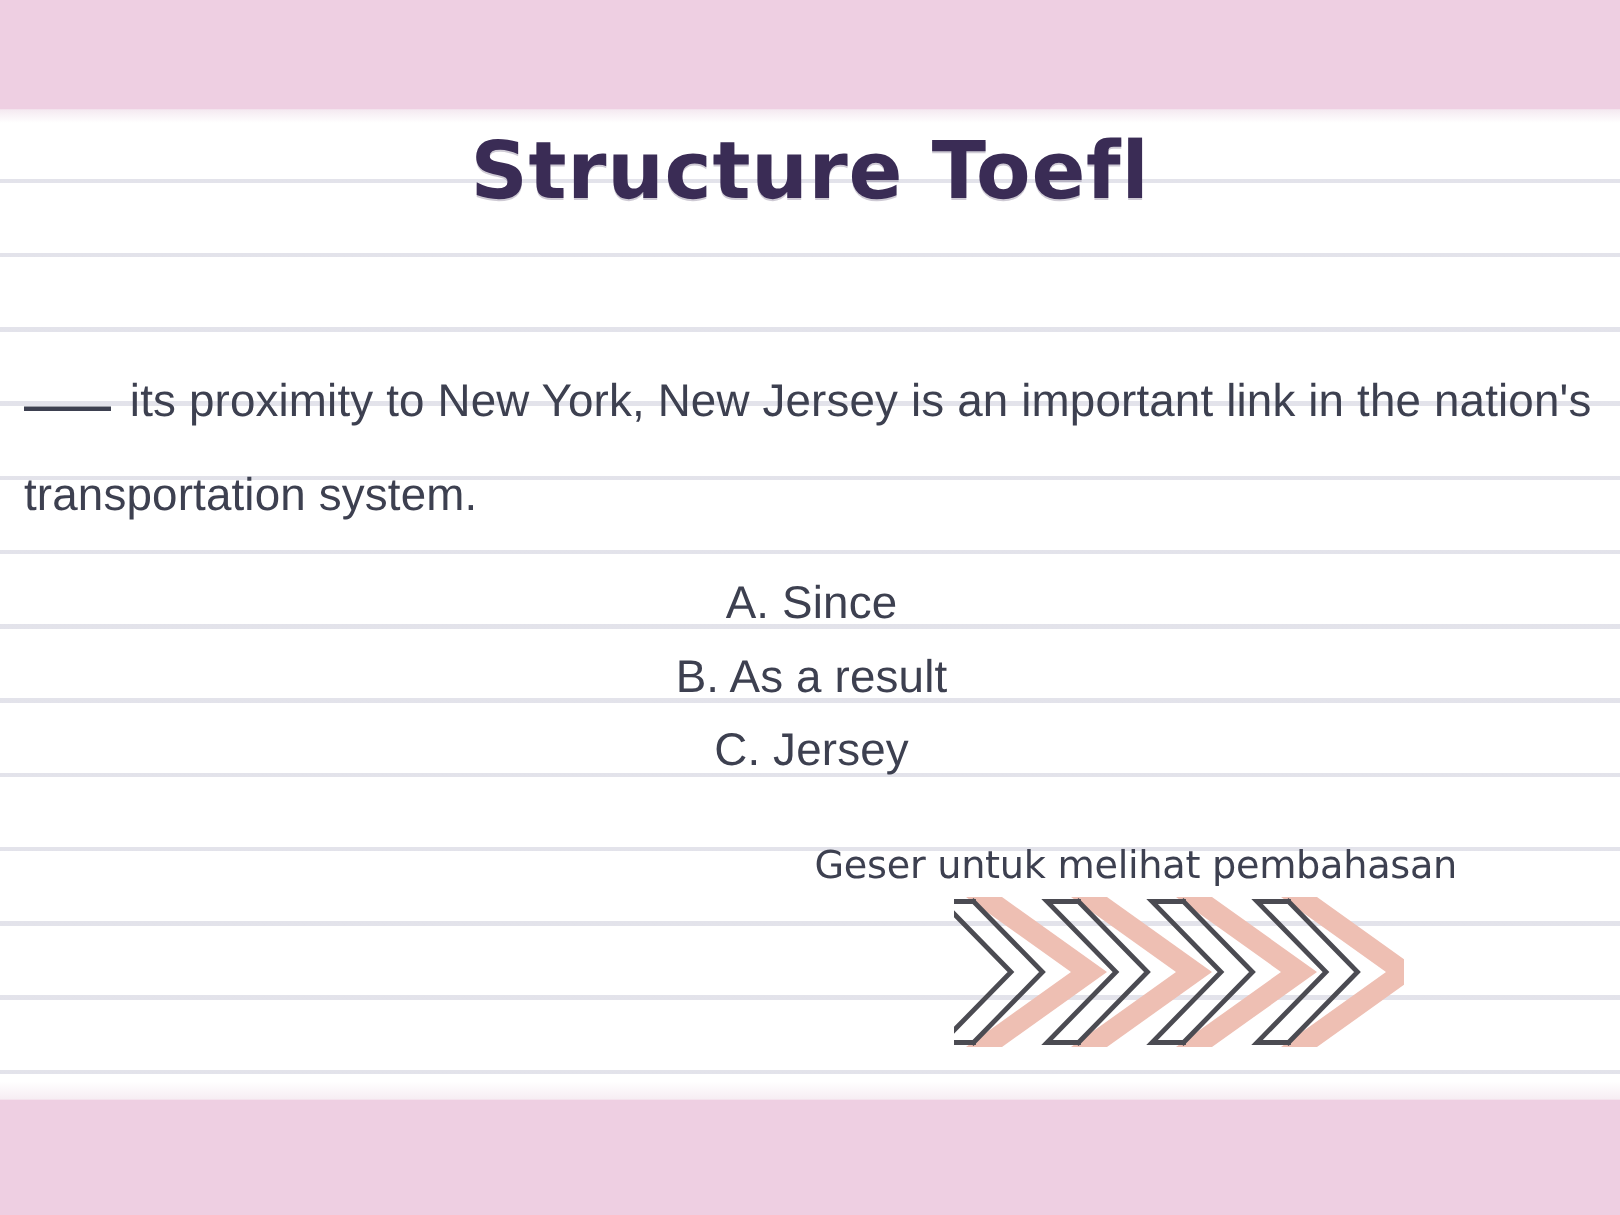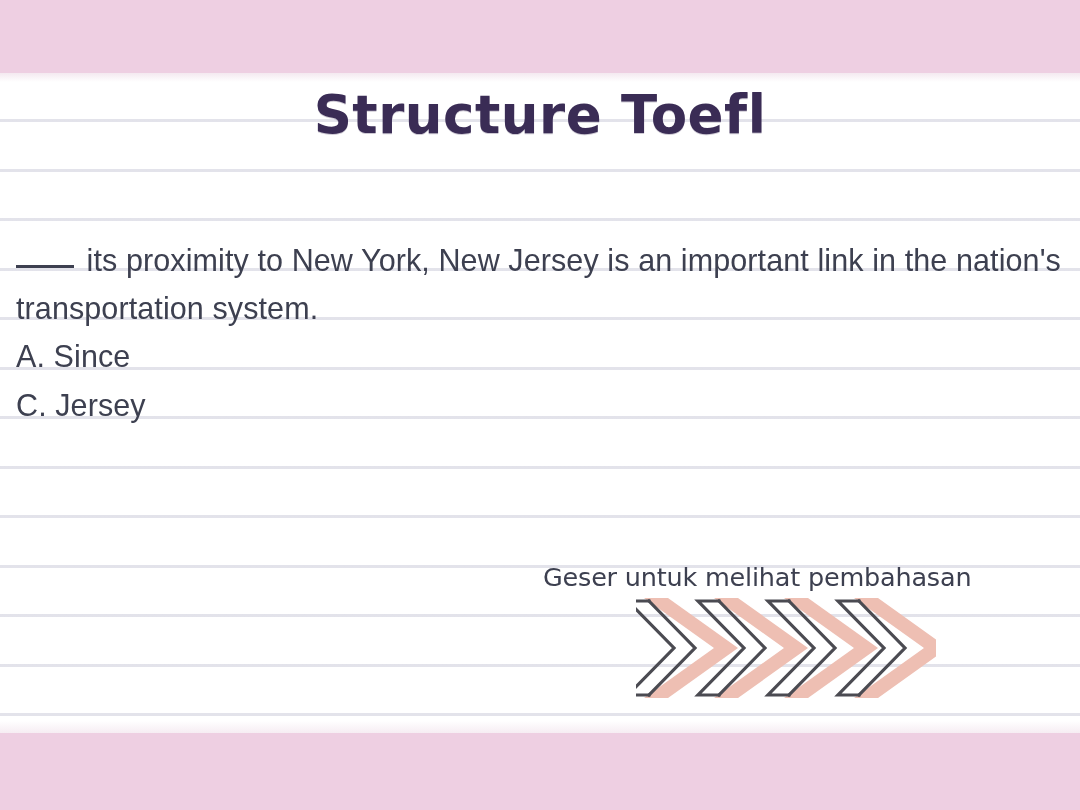--- a/index.html
+++ b/index.html
@@ -95,35 +95,36 @@
   .content {
     position: absolute;
     left: 16px;
     top: 236px;
     width: 1050px;
   }
 
   .question {
     font-family: "Liberation Sans", sans-serif;
     font-size: 30.5px;
-    line-height: 48px;
+    line-height: 63px;
     color: #3d4050;
     letter-spacing: 0.1px;
   }
 
   .blank {
     display: inline-block;
     width: 58px;
     border-bottom: 3px solid #3d4050;
     vertical-align: 3px;
     margin-right: 4px;
   }
 
   .options {
-    margin-top: 0px;
+    margin-top: 16px;
+    text-align: center;
   }
   .option {
     font-family: "Liberation Sans", sans-serif;
     font-size: 30.5px;
     line-height: 49px;
     color: #3d4050;
     letter-spacing: 0.1px;
     white-space: pre;
   }
 
@@ -165,20 +166,21 @@
   <div class="band band-bottom"></div>
 
   <div class="title">Structure Toefl</div>
 
   <div class="content">
 
     <div class="question"><span class="blank"></span><span> its proximity to New York, New Jersey is an important link in the nation's transportation system.</span></div>
 
     <div class="options">
       <div class="option">A. Since</div>
+      <div class="option">B. As a result</div>
       <div class="option">C. Jersey</div>
     </div>
 
   </div>
 
   <div class="swipe-hint">Geser untuk melihat pembahasan</div>
 
   <div class="chevrons">
     <svg width="300" height="104" viewBox="0 0 300 104" xmlns="http://www.w3.org/2000/svg">
       <g>

